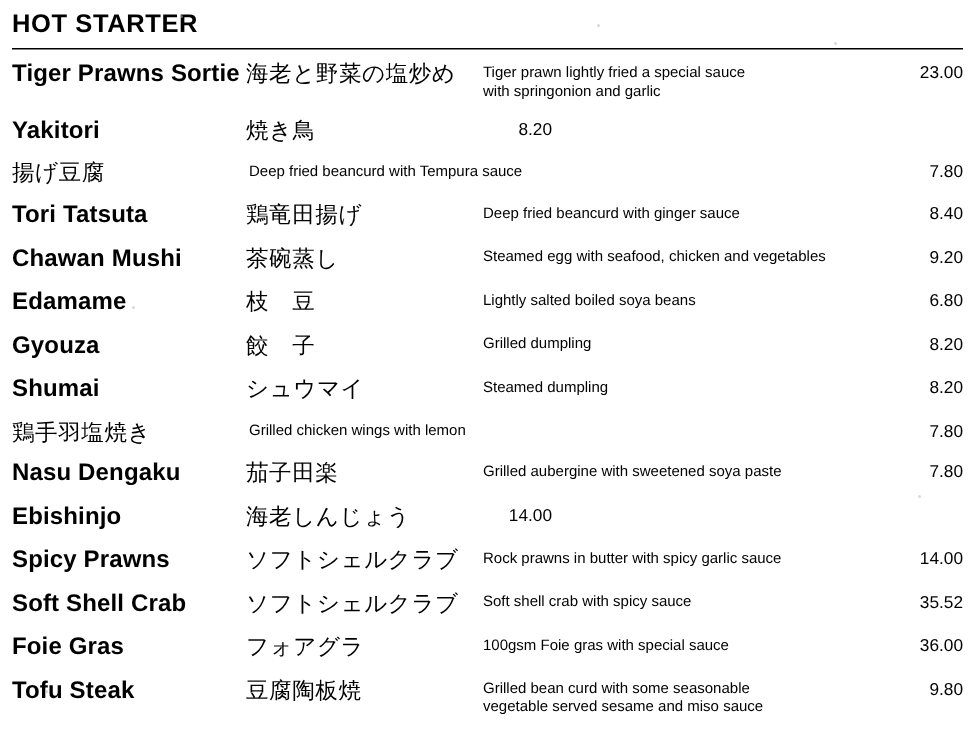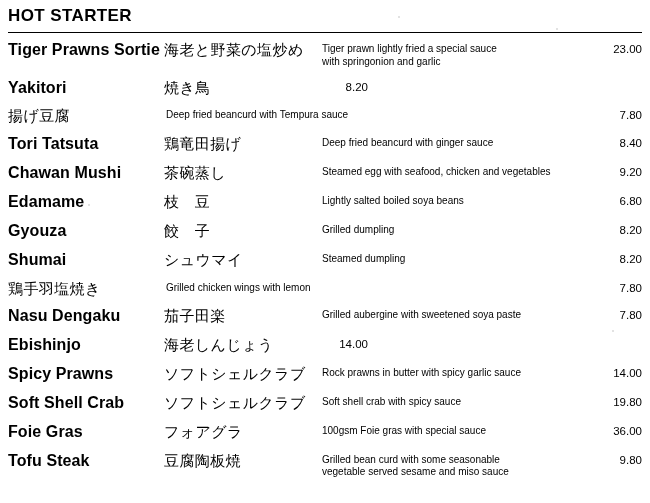--- a/index.html
+++ b/index.html
@@ -183,21 +183,21 @@
       <div class="col-name">Spicy Prawns</div>
       <div class="col-jp">ソフトシェルクラブ</div>
       <div class="col-desc">Rock prawns in butter with spicy garlic sauce</div>
       <div class="col-price">14.00</div>
     </div>
 
     <div class="row">
       <div class="col-name">Soft Shell Crab</div>
       <div class="col-jp">ソフトシェルクラブ</div>
       <div class="col-desc">Soft shell crab with spicy sauce</div>
-      <div class="col-price">19.80</div>
+      <div class="col-price">35.52</div>
     </div>
 
     <div class="row">
       <div class="col-name">Foie Gras</div>
       <div class="col-jp">フォアグラ</div>
       <div class="col-desc">100gsm  Foie gras with special sauce</div>
       <div class="col-price">36.00</div>
     </div>
 
     <div class="row tall">

